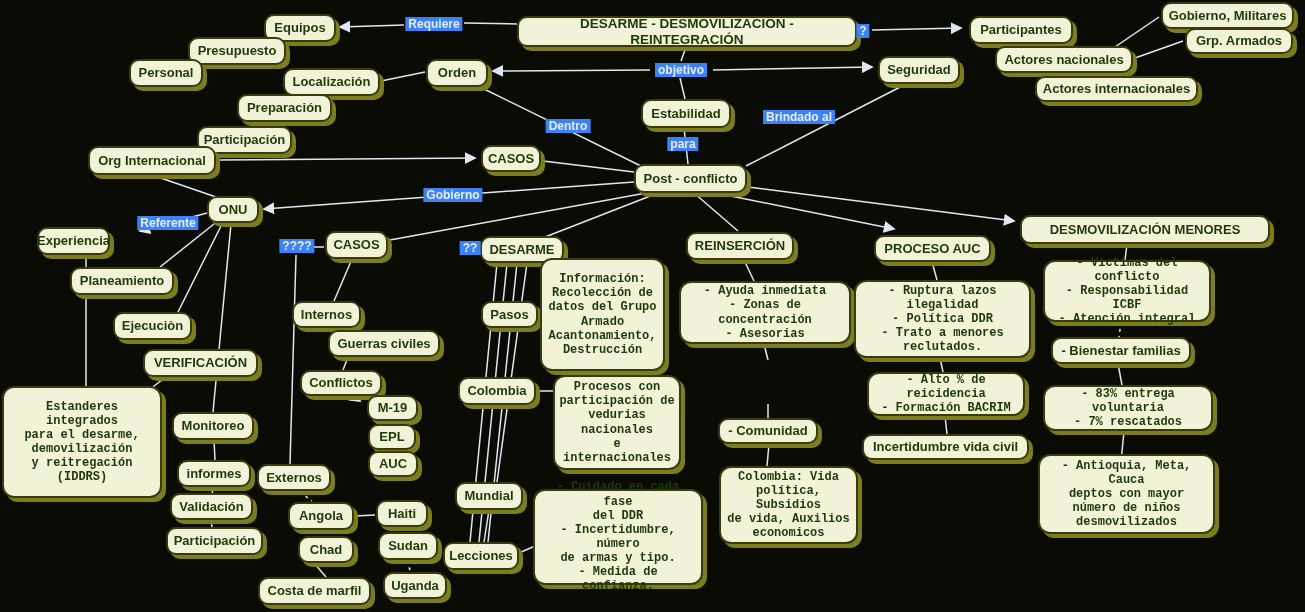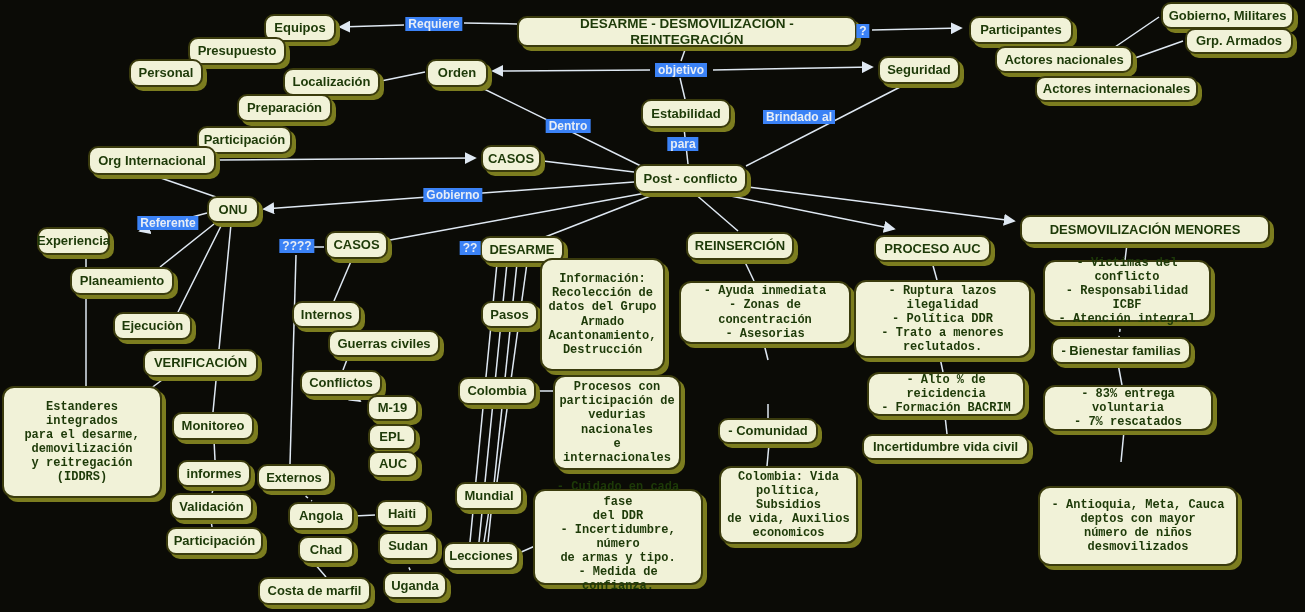--- a/index.html
+++ b/index.html
@@ -179,21 +179,21 @@
 - Formación BACRIM</div>
   <div class="nd" style="left:862px;top:434px;width:167px;height:26px">Incertidumbre vida civil</div>
 
   <div class="nd" style="left:1020px;top:215px;width:250px;height:29px">DESMOVILIZACIÓN MENORES</div>
   <div class="nd big" style="left:1043px;top:260px;width:168px;height:62px">- Victimas del conflicto
 - Responsabilidad ICBF
 - Atención integral</div>
   <div class="nd" style="left:1051px;top:337px;width:140px;height:27px">- Bienestar familias</div>
   <div class="nd big" style="left:1043px;top:385px;width:170px;height:46px">- 83% entrega voluntaria
 - 7% rescatados</div>
-  <div class="nd big" style="left:1038px;top:486px;width:200px;height:80px">- Antioquia, Meta, Cauca
+  <div class="nd big" style="left:1038px;top:454px;width:177px;height:80px">- Antioquia, Meta, Cauca
 deptos con mayor
 número de niños
 desmovilizados</div>
 
   <span class="lbl" style="left:434px;top:24px">Requiere</span>
   <span class="lbl" style="left:863px;top:31px">?</span>
   <span class="lbl" style="left:681px;top:70px">objetivo</span>
   <span class="lbl" style="left:568px;top:126px">Dentro</span>
   <span class="lbl" style="left:683px;top:144px">para</span>
   <span class="lbl" style="left:799px;top:117px">Brindado al</span>

